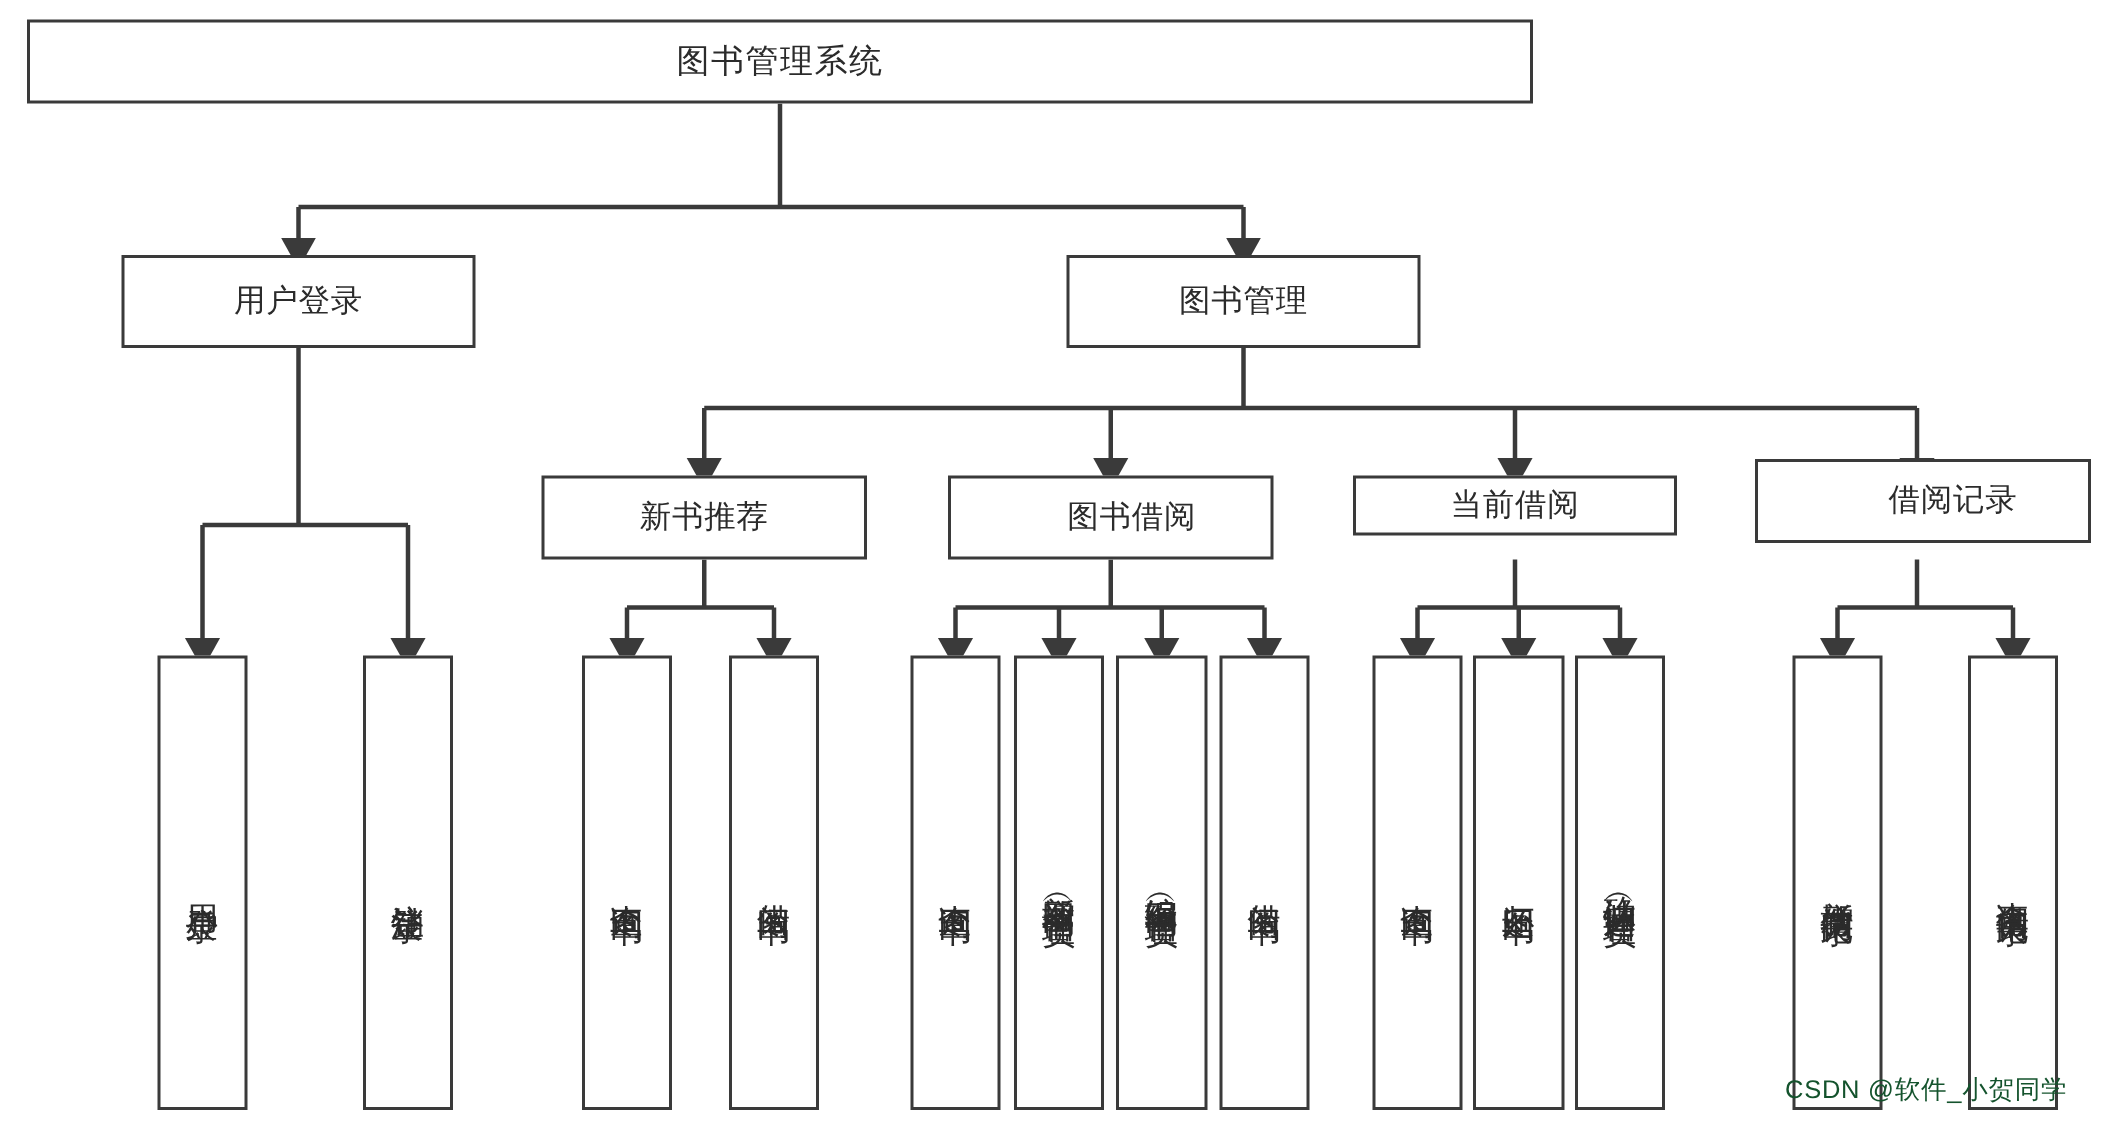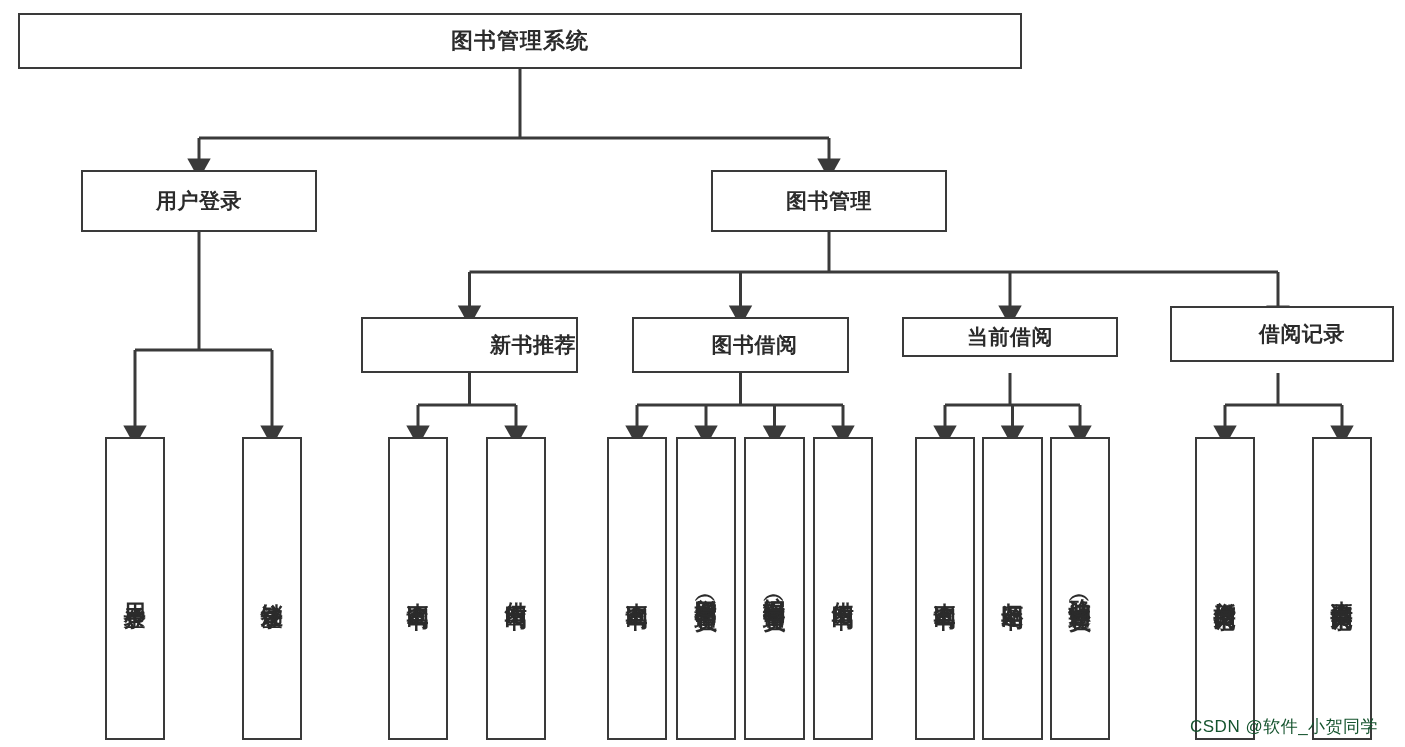--- a/index.html
+++ b/index.html
@@ -27,21 +27,20 @@
   }
   .node {
     position: absolute;
     box-sizing: border-box;
     background: #ffffff;
     border: 2px solid #a16207;
     display: flex;
     align-items: center;
     justify-content: center;
     color: #2b2b2b;
-    font-weight: bold;
   }
   .node-label {
     display: block;
     text-align: center;
     line-height: 1.18;
     white-space: nowrap;
   }
   .node.horizontal .node-label {
     font-size: 21px;
     letter-spacing: 0.5px;
@@ -124,21 +123,21 @@
   <div id="node-layer">
       <div class="node horizontal root" style="left: 18px; top: 13px; width: 1004px; height: 56px; border-color: rgb(58, 58, 58); color: rgb(43, 43, 43);">
         <span class="node-label">图书管理系统</span>
       </div>
       <div class="node horizontal" style="left: 81px; top: 170px; width: 236px; height: 62px; border-color: rgb(58, 58, 58); color: rgb(43, 43, 43);">
         <span class="node-label">用户登录</span>
       </div>
       <div class="node horizontal" style="left: 711px; top: 170px; width: 236px; height: 62px; border-color: rgb(58, 58, 58); color: rgb(43, 43, 43); align-items: center;">
         <span class="node-label">图书管理</span>
       </div>
-      <div class="node horizontal" style="left: 361px; top: 317px; width: 217px; height: 56px; border-color: rgb(58, 58, 58); color: rgb(43, 43, 43); justify-content: flex-end;">
+      <div class="node horizontal" style="left: 361px; top: 317px; width: 217px; height: 56px; border-color: rgb(58, 58, 58); color: rgb(43, 43, 43);">
         <span class="node-label">新书推荐</span>
       </div>
       <div class="node horizontal" style="left: 632px; top: 317px; width: 217px; height: 56px; border-color: rgb(58, 58, 58); color: rgb(43, 43, 43); padding-left: 28px;">
         <span class="node-label">图书借阅</span>
       </div>
       <div class="node horizontal" style="left: 902px; top: 317px; width: 216px; height: 40px; border-color: rgb(58, 58, 58); color: rgb(43, 43, 43);">
         <span class="node-label">当前借阅</span>
       </div>
       <div class="node horizontal" style="left: 1170px; top: 306px; width: 224px; height: 56px; border-color: rgb(58, 58, 58); color: rgb(43, 43, 43); padding-left: 40px;">
         <span class="node-label">借阅记录</span>

